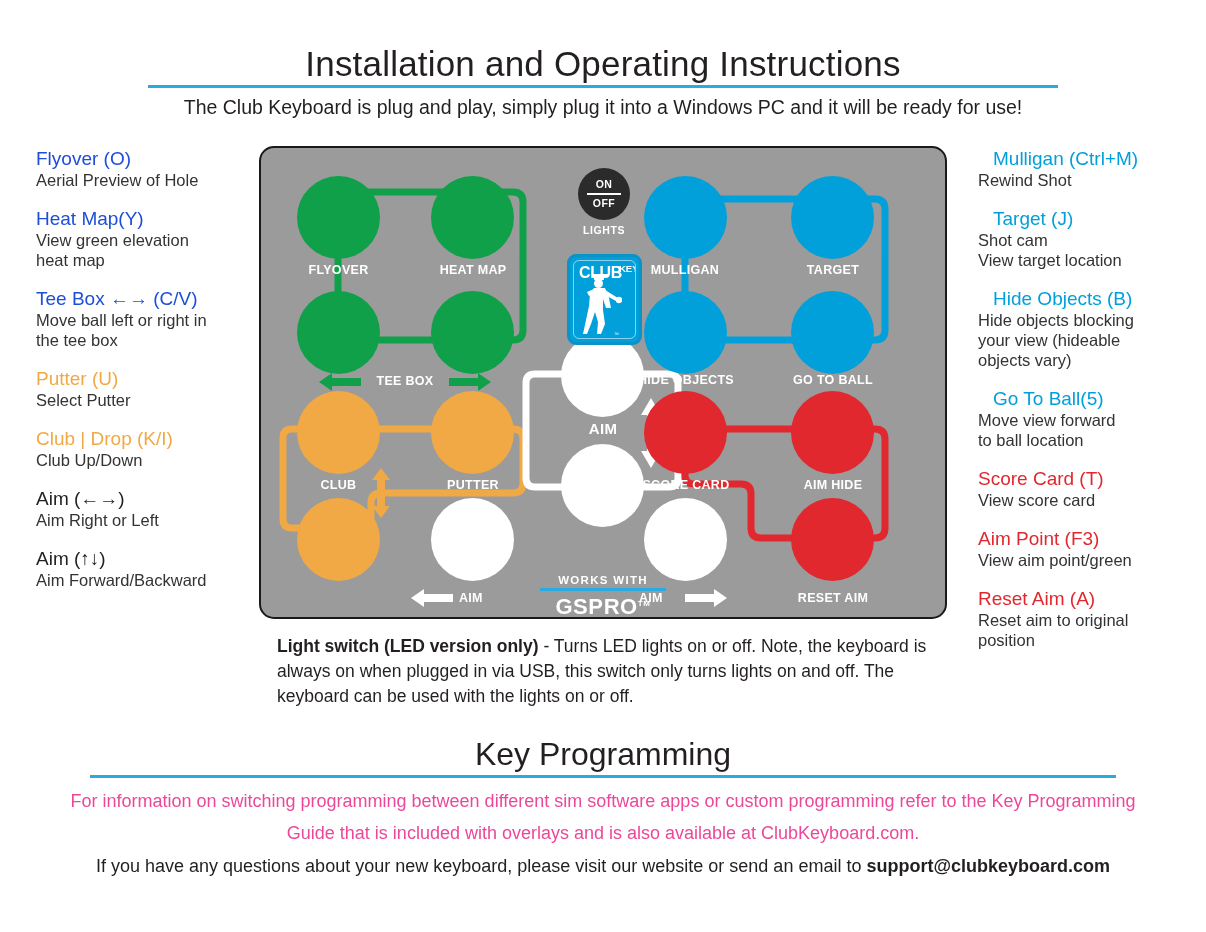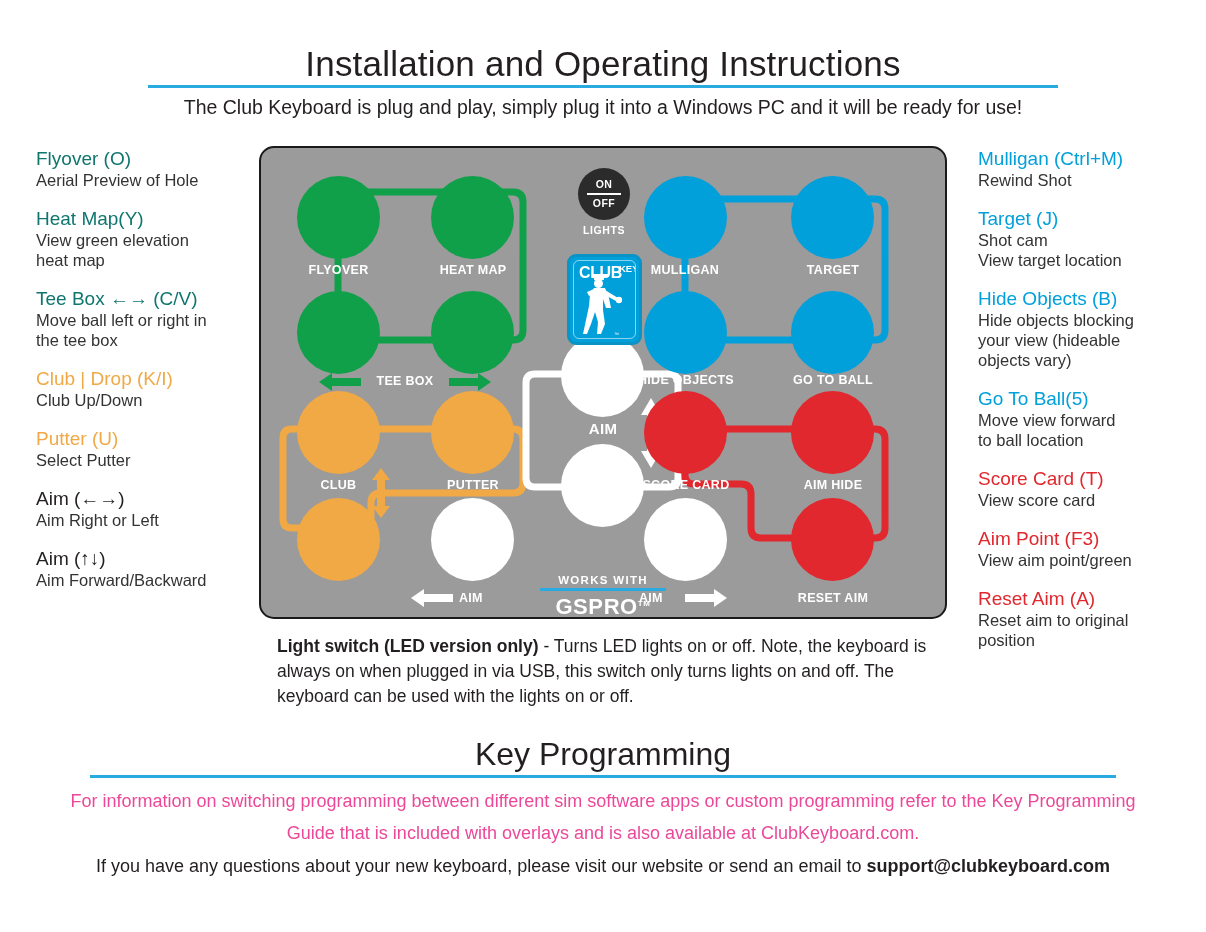--- a/index.html
+++ b/index.html
@@ -27,23 +27,23 @@
     text-align: center; font-size: 19.5px; color: #231f20;
   }
 
   
   .col { position: absolute; width: 228px; }
   .col-left  { left: 36px;  top: 147px; }
   .col-right { left: 978px; top: 147px; }
   .entry { margin-bottom: 17px; }
   .entry-title { font-size: 19px; line-height: 23px; font-weight: 400; }
   .entry-desc  { font-size: 16.5px; line-height: 20px; color: #333; }
-  .c-green  { color: #0f766e; }
+  .c-green  { color: #1d4ed8; }
   .c-orange { color: #f0a945; }
-  .c-blue   { color: #02a0da; }
+  .c-blue   { color: #02a0da; margin-left: 15px; }
   .c-red    { color: #e0282e; }
   .c-black  { color: #231f20; }
 
   
   .panel {
     position: absolute; left: 259px; top: 146px;
     width: 688px; height: 473px;
     background: #9b9b9b;
     border: 2.5px solid #1a1a1a;
     border-radius: 15px;
@@ -161,26 +161,26 @@
     </div>
     <div class="entry">
       <div class="entry-title c-green">Heat Map(Y)</div>
       <div class="entry-desc">View green elevation<br>heat map</div>
     </div>
     <div class="entry">
       <div class="entry-title c-green">Tee Box ←→ (C/V)</div>
       <div class="entry-desc">Move ball left or right in<br>the tee box</div>
     </div>
     <div class="entry">
+      <div class="entry-title c-orange">Putter (U)</div>
+      <div class="entry-desc">Select Putter</div>
+    </div>
+    <div class="entry">
       <div class="entry-title c-orange">Club | Drop (K/I)</div>
       <div class="entry-desc">Club Up/Down</div>
-    </div>
-    <div class="entry">
-      <div class="entry-title c-orange">Putter (U)</div>
-      <div class="entry-desc">Select Putter</div>
     </div>
     <div class="entry">
       <div class="entry-title c-black">Aim (←→)</div>
       <div class="entry-desc">Aim Right or Left</div>
     </div>
     <div class="entry">
       <div class="entry-title c-black">Aim (↑↓)</div>
       <div class="entry-desc">Aim Forward/Backward</div>
     </div>
   </div>

